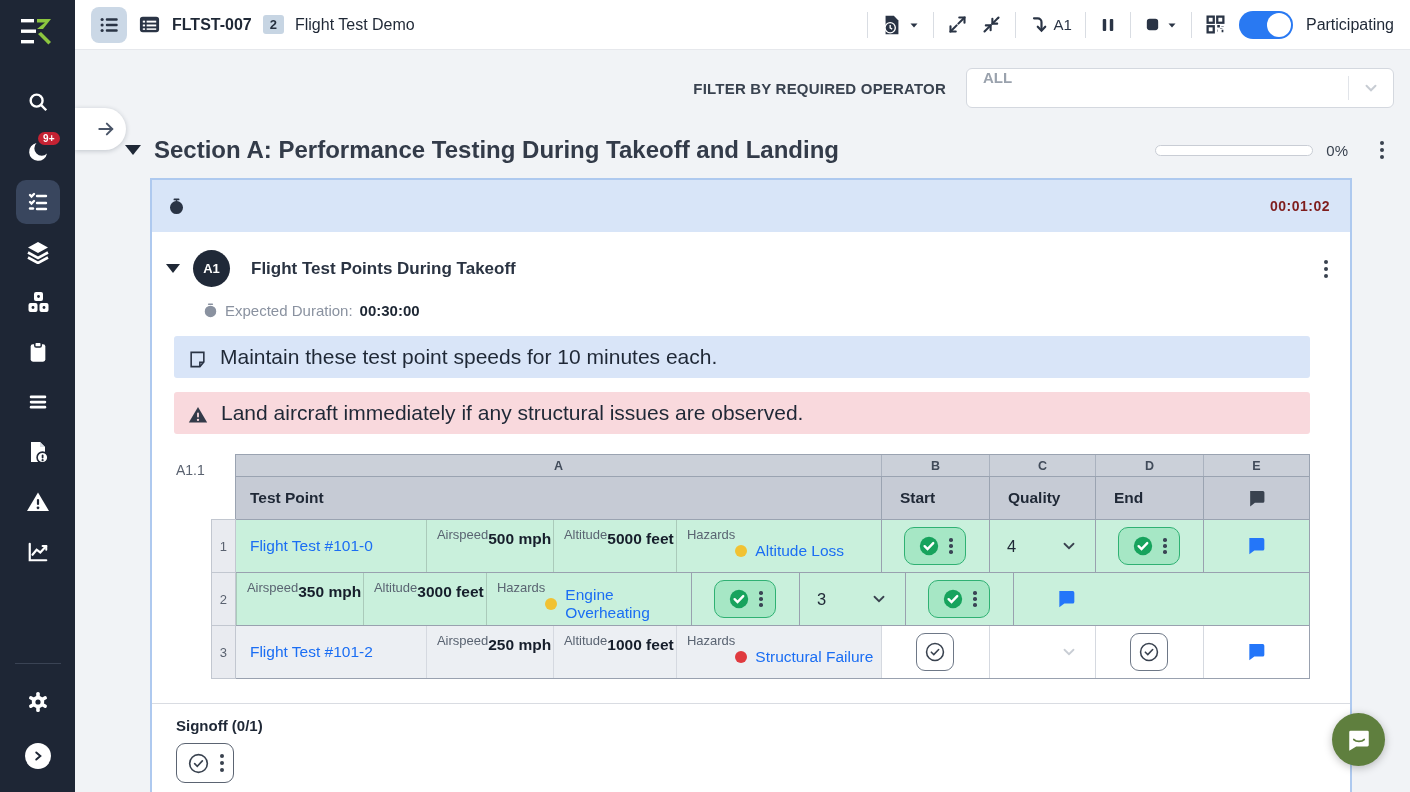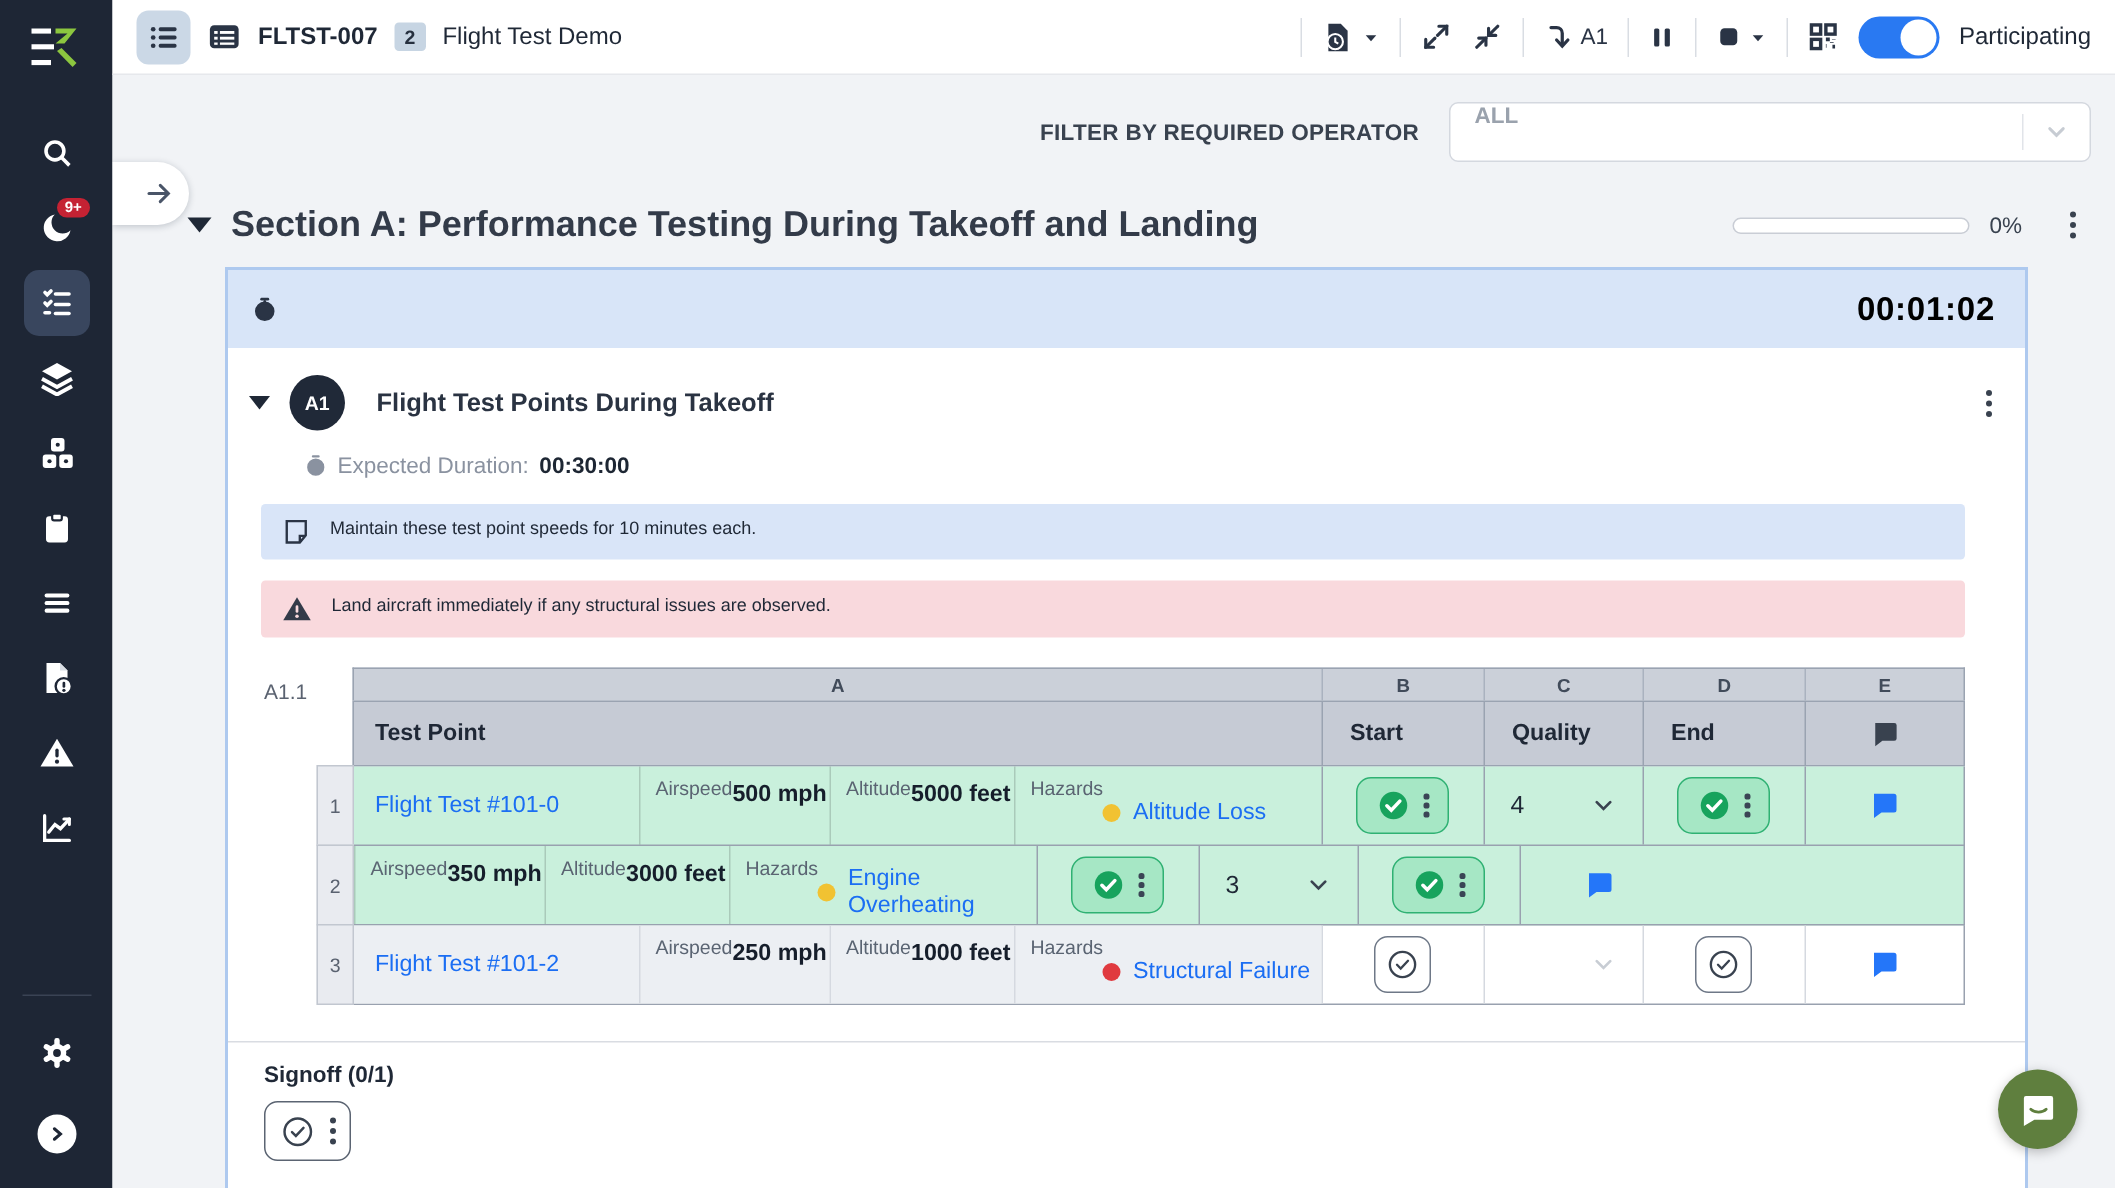--- a/index.html
+++ b/index.html
@@ -49,28 +49,28 @@
   .tri-down { width:0; height:0; border-left:8px solid transparent; border-right:8px solid transparent; border-top:10px solid #1f2836; cursor:pointer; }
   .section-title { font-size:24px; font-weight:600; color:#333b49; margin-left:13px; }
   .progress { margin-left:auto; width:158px; height:11px; border:1px solid #c9cdd5; border-radius:6px; background:#fff; }
   .progress-pct { font-size:15px; color:#39424f; margin:0 26px 0 13px; }
   .vdots { width:4px; height:4px; border-radius:50%; background:#39424f; box-shadow:0 -7px 0 #39424f,0 7px 0 #39424f; }
   .dots-btn { padding:10px 6px; cursor:pointer; display:flex; }
 
   
   .card { margin:14px 58px 0 75px; width:1202px; height:640px; background:#fff; border:2px solid #AEC9EF; }
   .timerbar { height:52px; background:#D8E5F8; display:flex; align-items:center; padding:0 20px 0 16px; }
-  .timer-value { margin-left:auto; font-size:22px; font-weight:700; color:#000000; letter-spacing:.5px; }
+  .timer-value { margin-left:auto; font-size:14px; font-weight:700; color:#7f1d1d; letter-spacing:.5px; }
   .step-head { display:flex; align-items:center; padding:18px 16px 0 14px; }
   .tri-sm { width:0; height:0; border-left:7px solid transparent; border-right:7px solid transparent; border-top:9px solid #1f2836; cursor:pointer; }
   .step-badge { width:37px; height:37px; border-radius:50%; background:#202938; color:#fff; font-size:13px; font-weight:700; display:flex; align-items:center; justify-content:center; margin-left:13px; }
   .step-title { font-size:17px; font-weight:700; color:#2a3342; margin-left:21px; }
   .duration-row { display:flex; align-items:center; gap:7px; padding:15px 0 0 51px; font-size:15px; color:#8a92a0; }
   .duration-value { color:#1d2633; font-weight:700; font-size:15px; }
-  .note, .warning { margin:17px 40px 0 22px; border-radius:3px; padding:9px 14px; display:flex; align-items:flex-start; gap:13px; font-size:12px; color:#1f2836; }
+  .note, .warning { margin:17px 40px 0 22px; border-radius:3px; padding:9px 14px; display:flex; align-items:flex-end; gap:13px; font-size:21px; color:#1f2836; }
   .note { background:#D9E5F8; }
   .warning { background:#F9D9DD; margin-top:14px; }
 
   
   .table-zone { display:flex; margin:20px 40px 0 24px; }
   .tlabel { width:35px; font-size:14px; color:#5a6270; padding-top:8px; }
   .tablewrap { margin-left:24px; width:1077px; }
   .letters { display:flex; height:22px; background:#CBD0D9; border:1px solid #9AA3B1; border-bottom:none; }
   .lcell { font-size:12.5px; font-weight:600; color:#414b5a; display:flex; align-items:center; justify-content:center; border-left:1px solid #aab2bf; }
   .lcell:first-child { border-left:none; }

